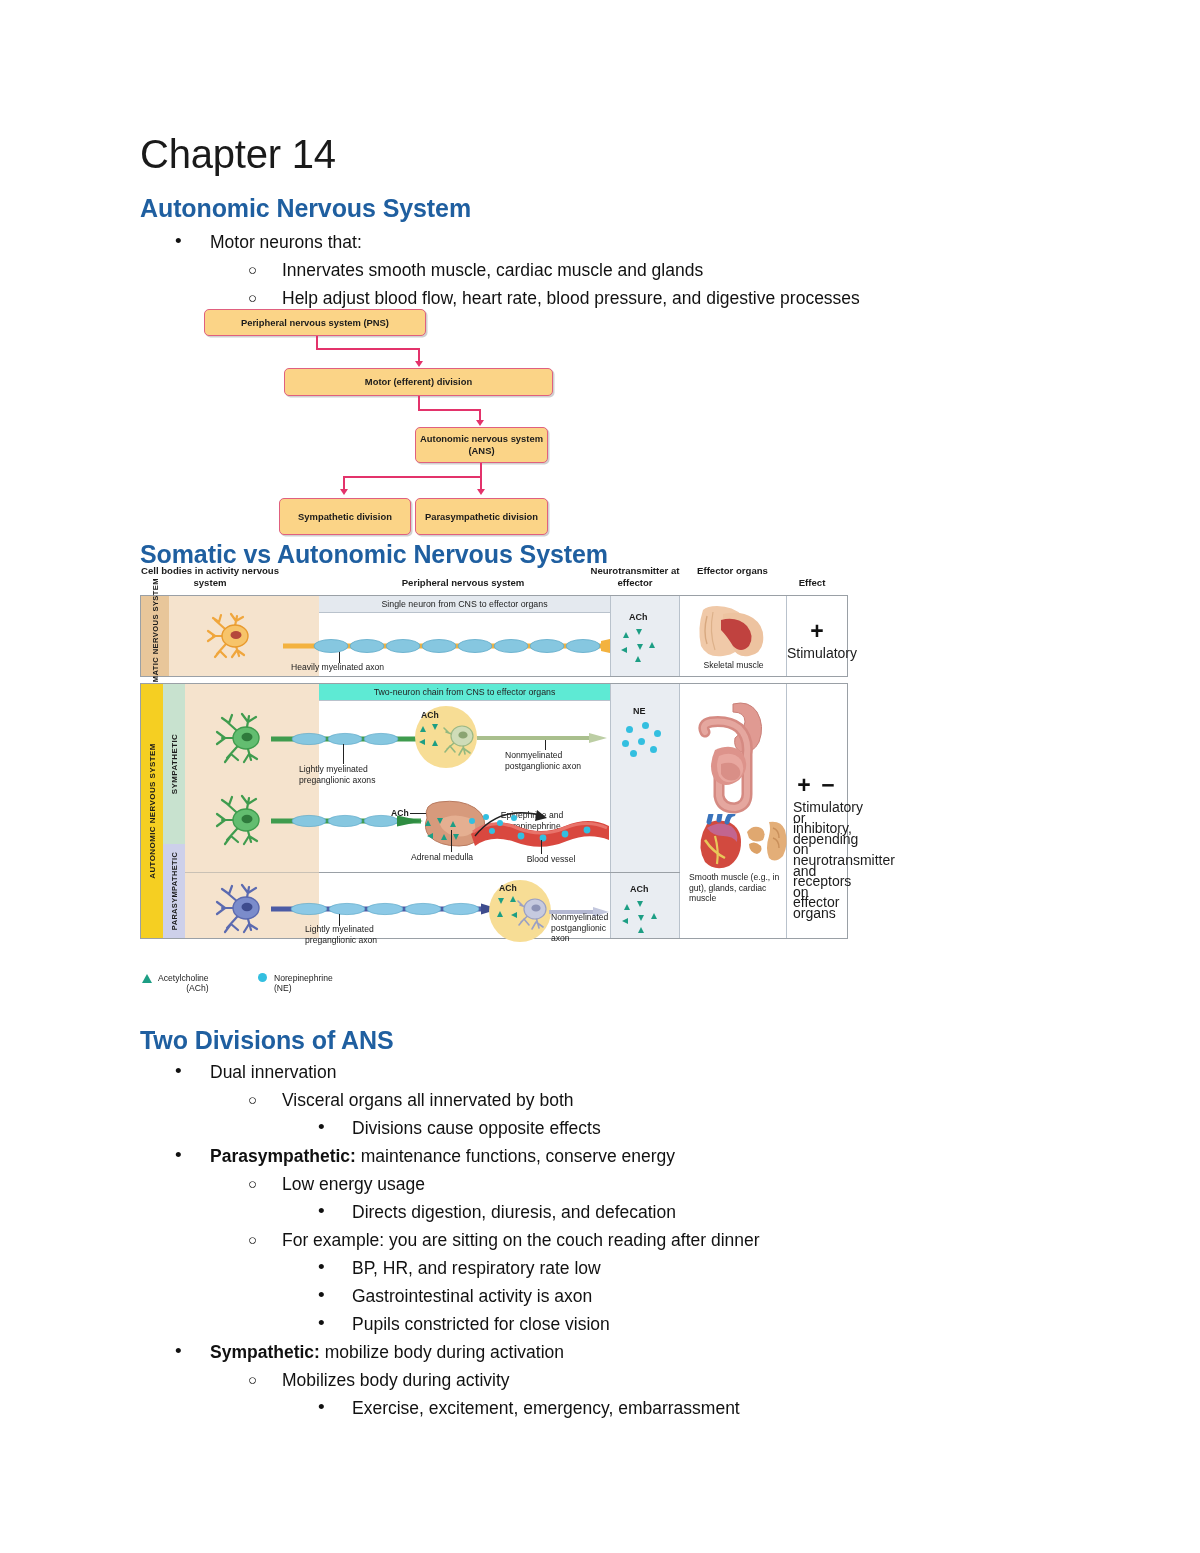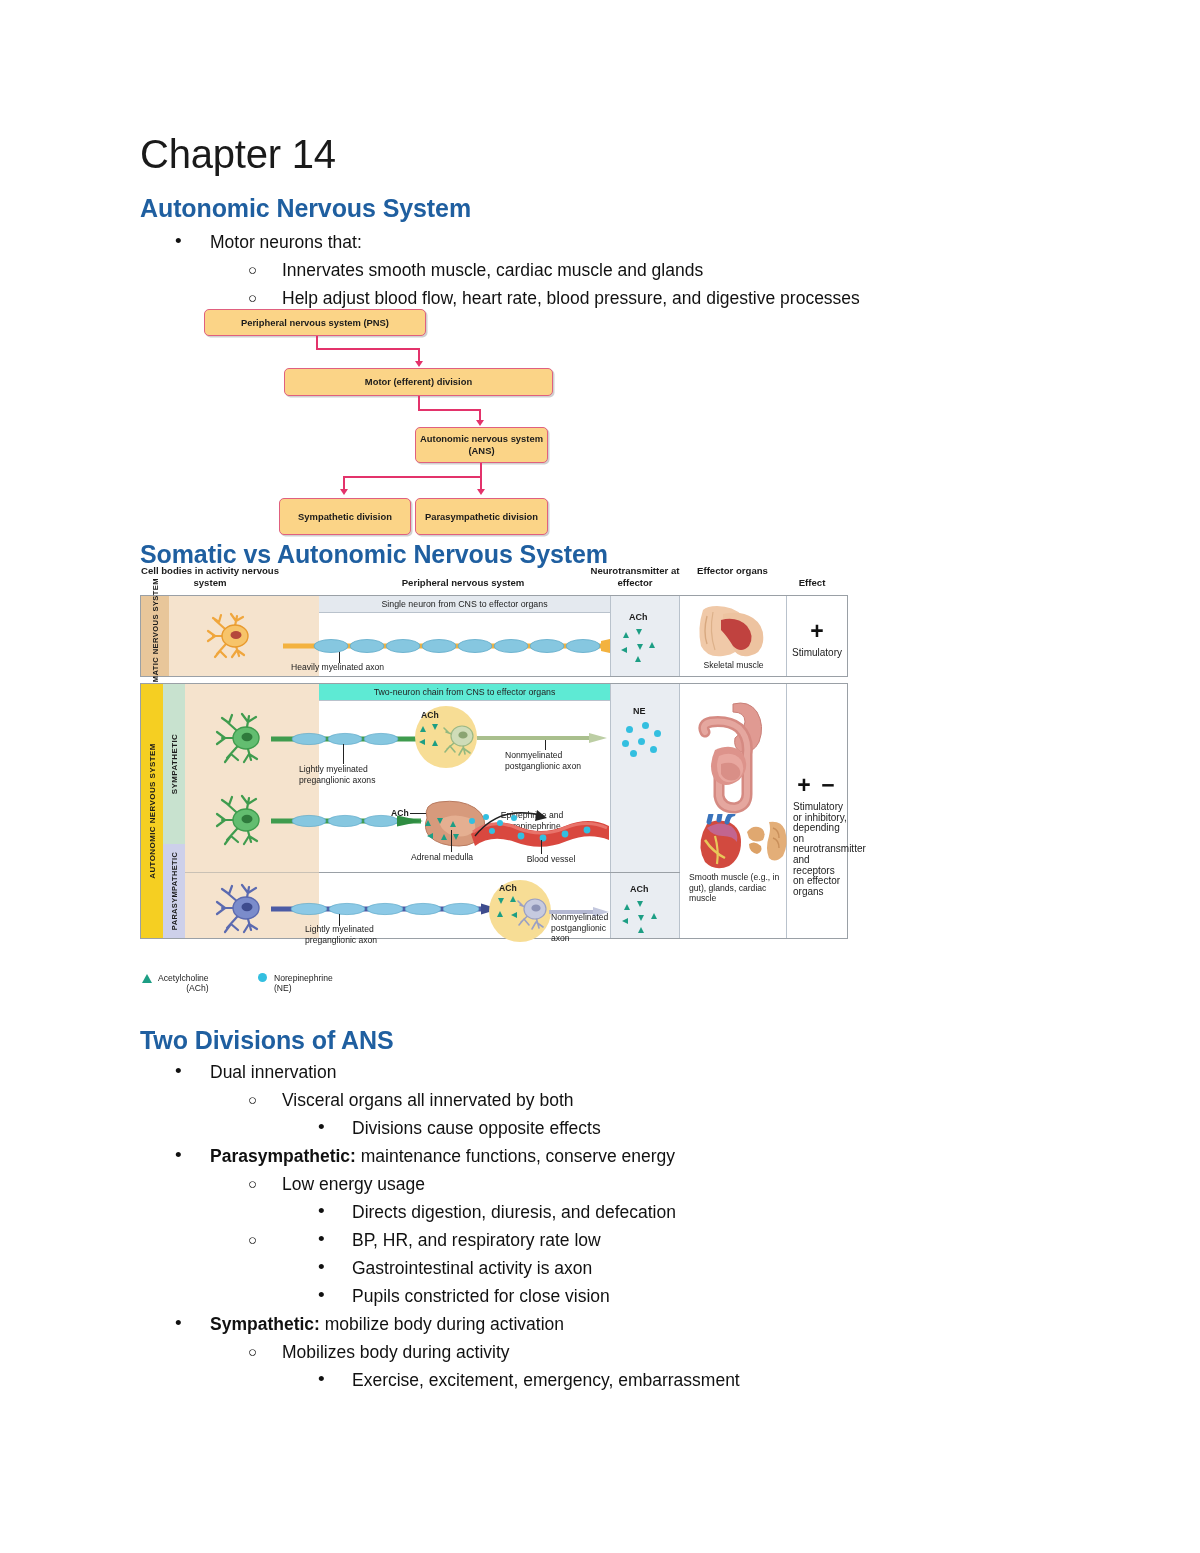--- a/index.html
+++ b/index.html
@@ -70,21 +70,21 @@
   .dend{position:absolute;}
 
   .nt-label{position:absolute;font-size:9px;font-weight:700;color:#1b1b1b;}
   .tri{position:absolute;width:0;height:0;border-left:3.6px solid transparent;
        border-right:3.6px solid transparent;border-bottom:6.2px solid #1d9e84;}
   .dot{position:absolute;width:7px;height:7px;border-radius:50%;background:#33bfe0;}
 
   .ganglion{position:absolute;border-radius:50%;background:#f7dd95;}
 
   .plus{position:absolute;font-size:23px;font-weight:700;color:#111;}
-  .effecttxt{position:absolute;font-size:10px;color:#1b1b1b;line-height:10.6px;}
+  .effecttxt{position:absolute;font-size:14px;color:#1b1b1b;line-height:10.6px;}
 
   .legend{position:absolute;left:0;top:408px;font-size:8.6px;color:#1b1b1b;}
   .legend .ltri{position:absolute;width:0;height:0;border-left:5px solid transparent;
        border-right:5px solid transparent;border-bottom:9px solid #1d9e84;}
   .legend .ldot{position:absolute;width:9px;height:9px;border-radius:50%;background:#33bfe0;}
   .legend span{position:absolute;}
 
   
   .organ{position:absolute;}
 </style>
@@ -501,21 +501,21 @@
 
   <div class="h2" id="h2-two">Two Divisions of ANS</div>
 
   <div class="outline" id="two-list" style="top:1058px;">
       <div class="li lvl1"><span class="bul">•</span><span class="txt">Dual innervation</span></div>
       <div class="li lvl2"><span class="bul">○</span><span class="txt">Visceral organs all innervated by both</span></div>
       <div class="li lvl3"><span class="bul">•</span><span class="txt">Divisions cause opposite effects</span></div>
       <div class="li lvl1"><span class="bul">•</span><span class="txt"><span class="b">Parasympathetic:</span> maintenance functions, conserve energy</span></div>
       <div class="li lvl2"><span class="bul">○</span><span class="txt">Low energy usage</span></div>
       <div class="li lvl3"><span class="bul">•</span><span class="txt">Directs digestion, diuresis, and defecation</span></div>
-      <div class="li lvl2"><span class="bul">○</span></div>
+      <div class="li lvl2"><span class="bul">○</span><span class="txt">For example: you are sitting on the couch reading after dinner</span></div>
       <div class="li lvl3"><span class="bul">•</span><span class="txt">BP, HR, and respiratory rate low</span></div>
       <div class="li lvl3"><span class="bul">•</span><span class="txt">Gastrointestinal activity is axon</span></div>
       <div class="li lvl3"><span class="bul">•</span><span class="txt">Pupils constricted for close vision</span></div>
       <div class="li lvl1"><span class="bul">•</span><span class="txt"><span class="b">Sympathetic:</span> mobilize body during activation</span></div>
       <div class="li lvl2"><span class="bul">○</span><span class="txt">Mobilizes body during activity</span></div>
       <div class="li lvl3"><span class="bul">•</span><span class="txt">Exercise, excitement, emergency, embarrassment</span></div>
     </div>
 
 </div>
 

